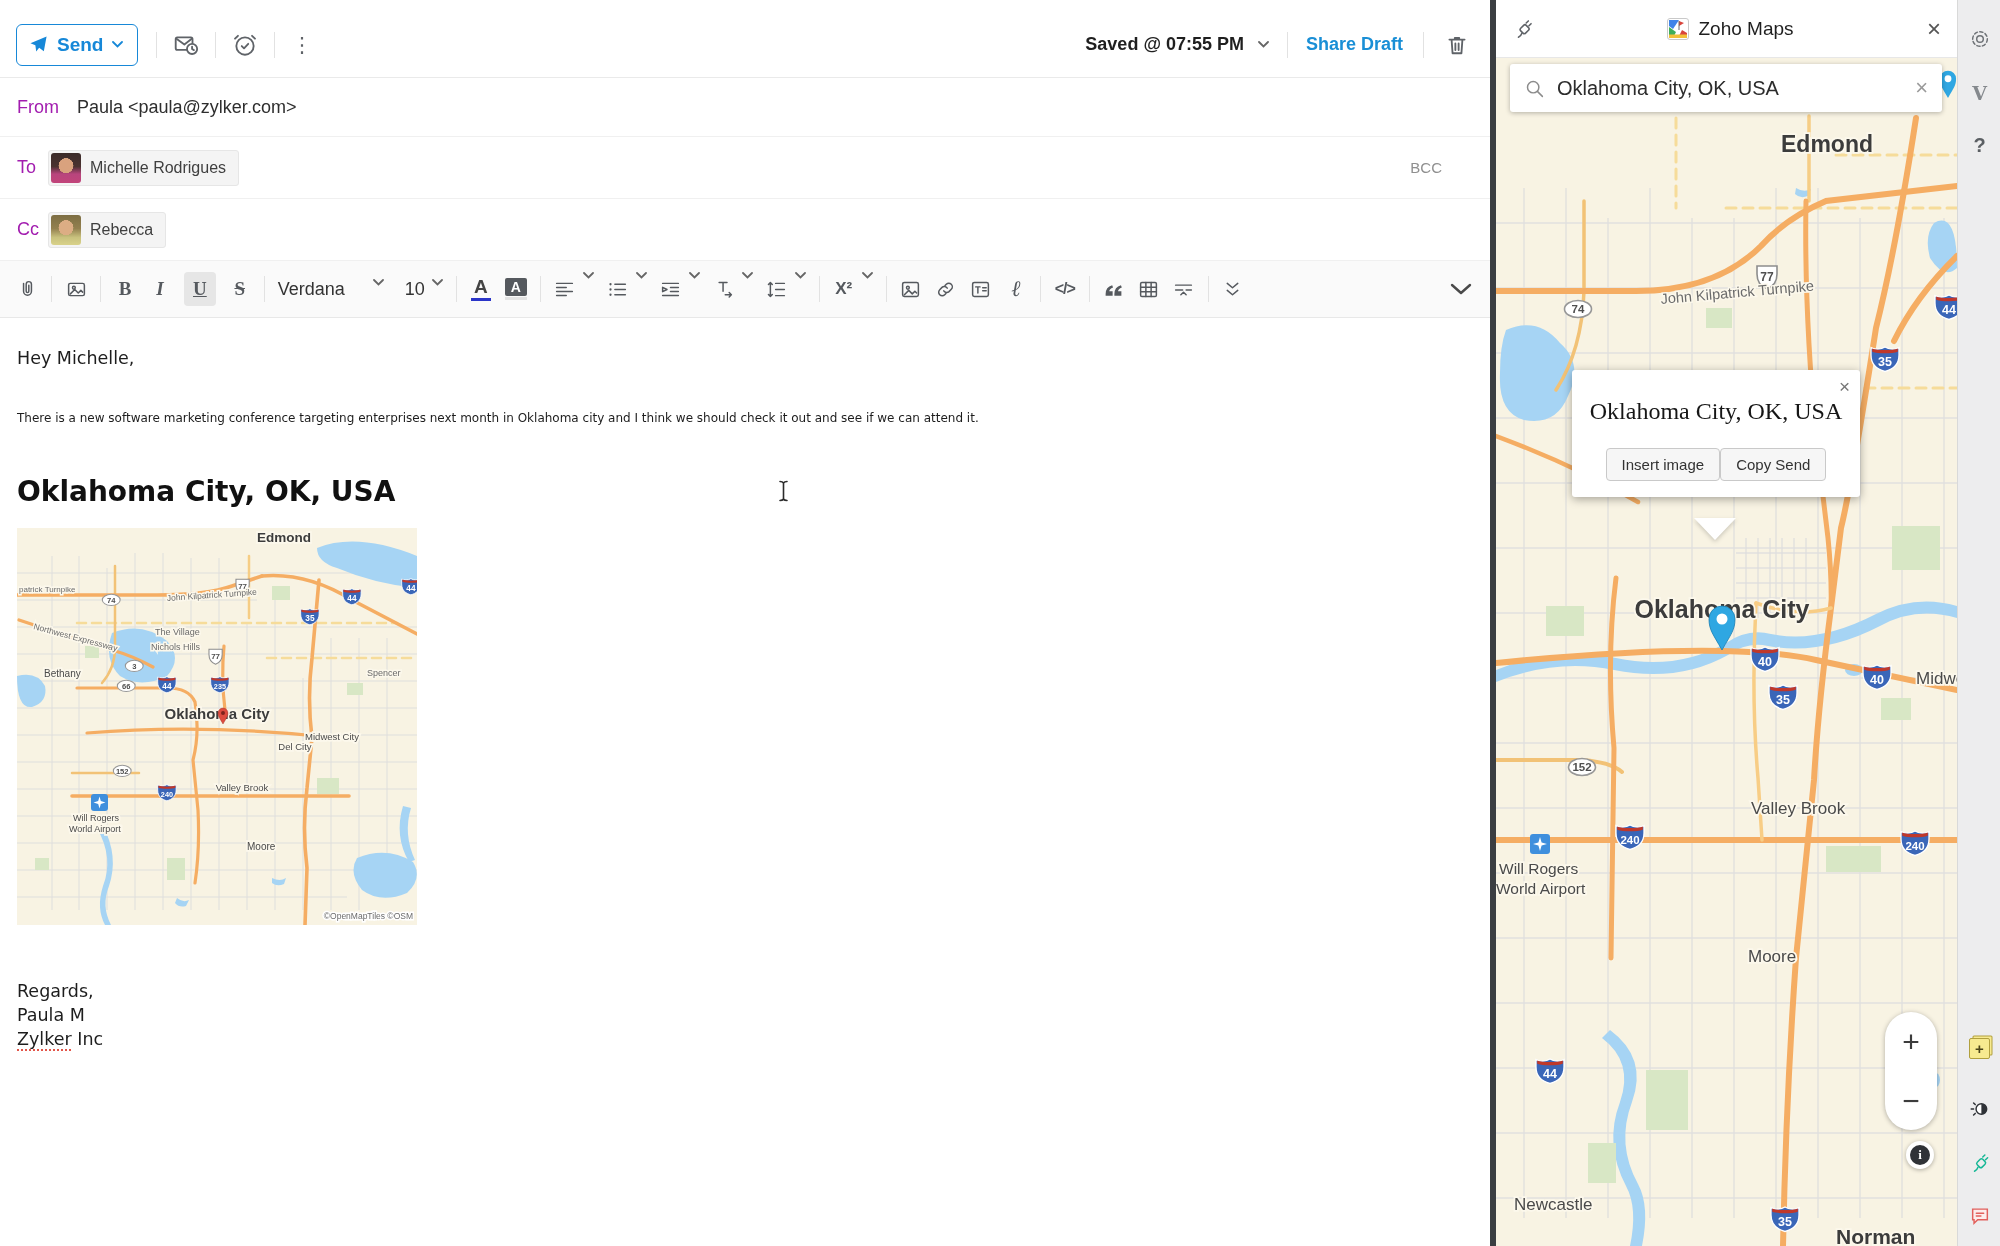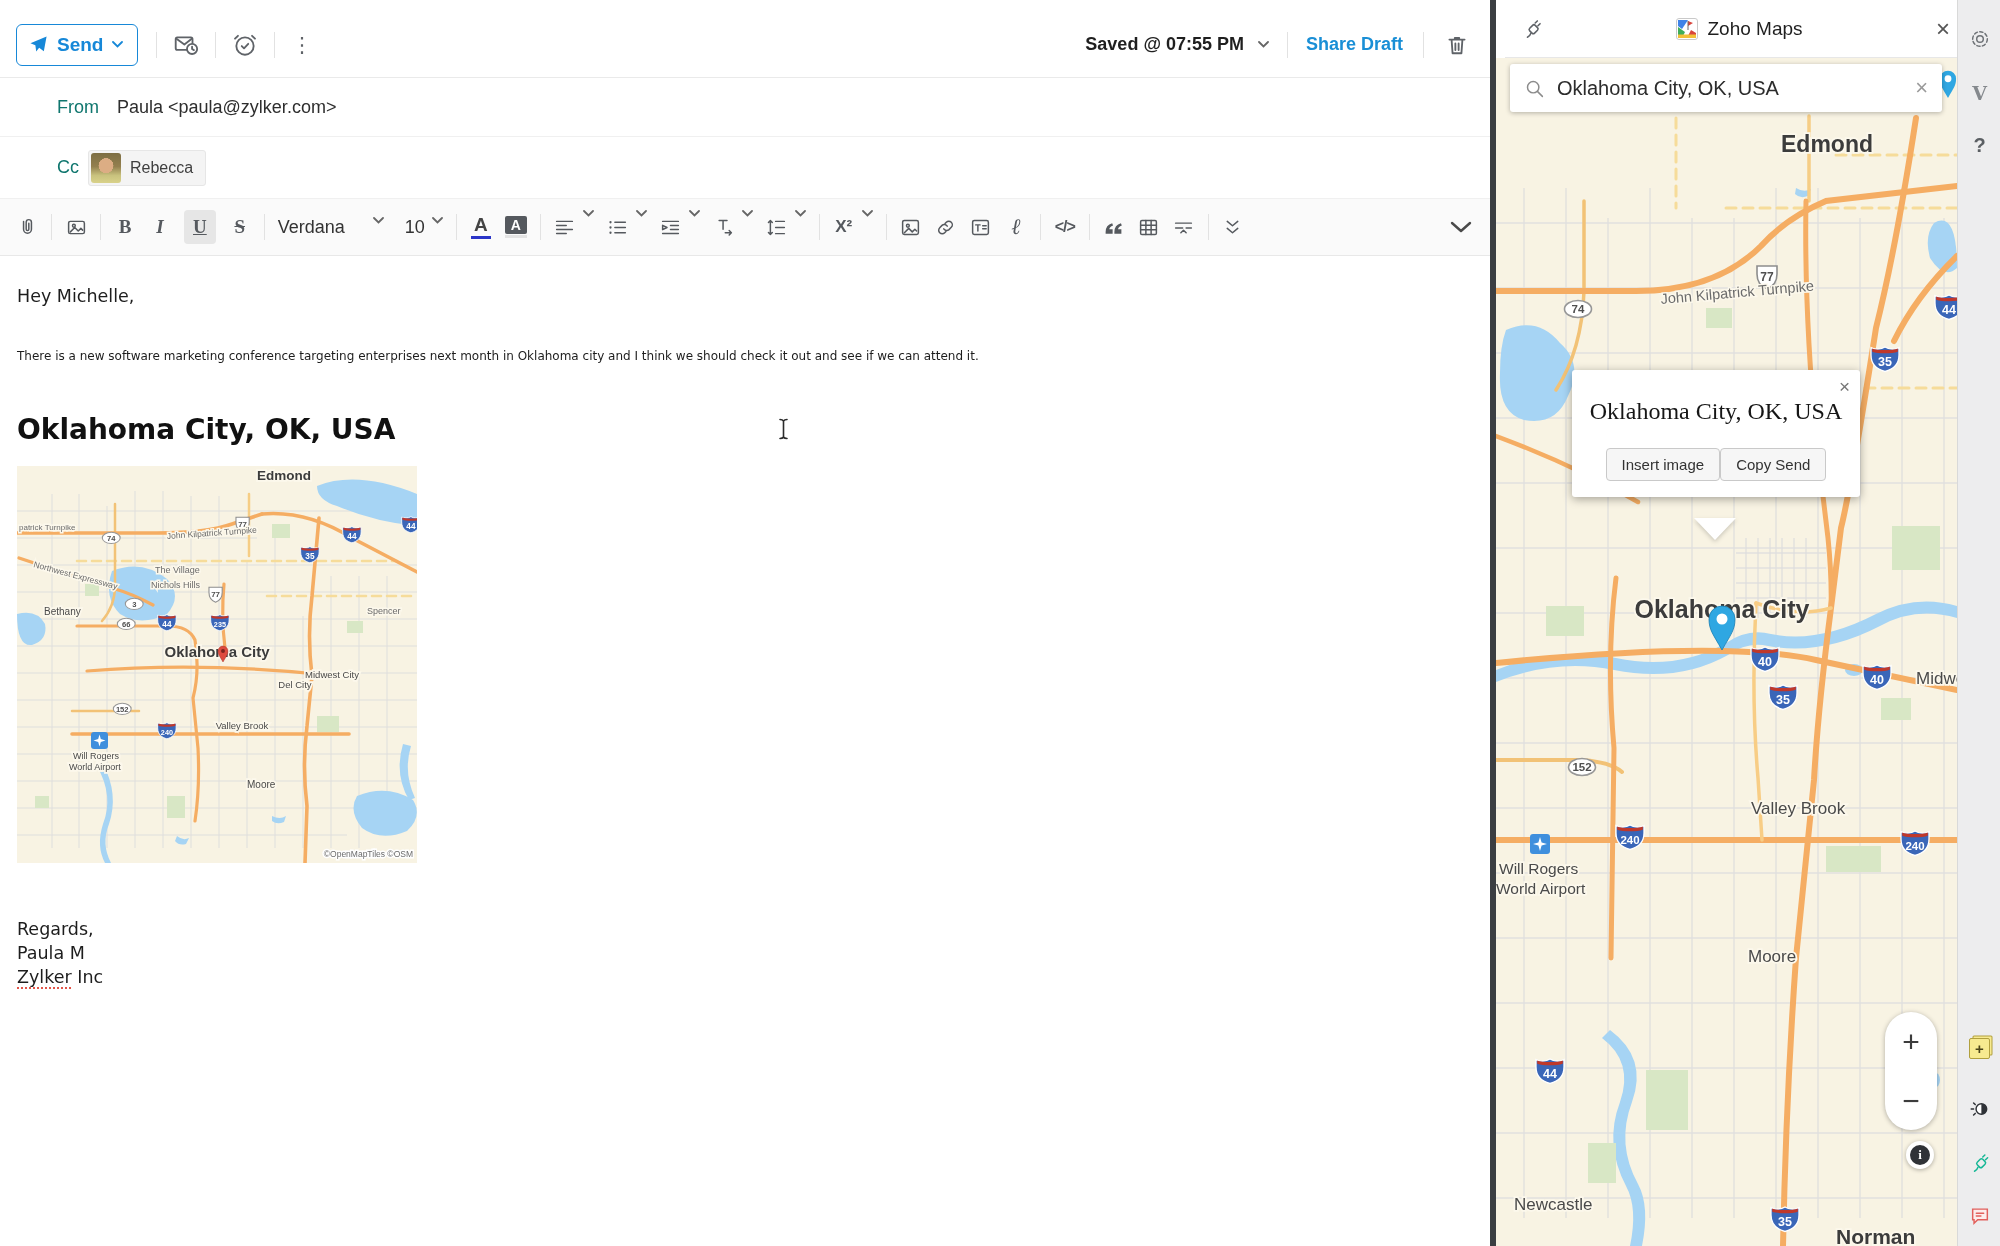--- a/index.html
+++ b/index.html
@@ -16,21 +16,21 @@
   .topbar { height:78px; display:flex; align-items:center; padding:12px 20px 0 16px; border-bottom:1px solid #eaeaea; }
   .send-btn { display:flex; align-items:center; gap:9px; height:42px; padding:0 14px 0 12px; border:1.5px solid #1788d8; border-radius:6px; background:#fff; color:#1788d8; font-size:19px; font-weight:bold; cursor:pointer; }
   .vline { width:1px; height:26px; background:#e2e2e2; }
   .tb-ic { width:26px; height:26px; }
   .dots { font-size:21px; color:#5f6368; line-height:1; }
   .saved { font-size:18px; color:#1f1f1f; }
   .share { font-size:18px; color:#1a8fd6; }
   .chev svg { width:11px; height:7px; stroke:#666; fill:none; stroke-width:1.8; stroke-linecap:round; }
 
   .crow { display:flex; align-items:center; border-bottom:1px solid #f0f0f0; padding-left:17px; font-size:18px; }
-  .crow .rlabel { color:#0f766e;margin-left:40px; }
+  .crow .rlabel { color:#a21caf; }
   .chip { display:flex; align-items:center; gap:9px; background:#f4f4f4; border:1px solid #e6e6e6; border-radius:3px; padding:2px 12px 2px 2px; font-size:16px; color:#3f3f3f; }
   .avatar { width:30px; height:30px; border-radius:3px; }
   .av-michelle { background: radial-gradient(circle at 50% 42%, #d9a27e 0 32%, rgba(0,0,0,0) 33%), linear-gradient(180deg,#3b2b29 0%,#4a3230 45%,#b8457d 70%,#c2447a 100%); }
   .av-rebecca  { background: radial-gradient(circle at 50% 42%, #dcad84 0 32%, rgba(0,0,0,0) 33%), linear-gradient(180deg,#7d6e43 0%,#93804f 45%,#c9c27e 75%,#d9d28a 100%); }
   .bcc { margin-left:auto; margin-right:48px; color:#8f8f8f; font-size:15px; }
 
   
   .fmtbar { height:57px; background:#fafafa; border-bottom:1px solid #e8e8e8; display:flex; align-items:center; gap:13px; padding:0 18px 0 16px; color:#55595e; }
   .fi { display:flex; align-items:center; justify-content:center; height:34px; min-width:22px; color:#55595e; }
   .fi svg { width:21px; height:21px; stroke:currentColor; fill:none; stroke-width:1.7; stroke-linecap:round; stroke-linejoin:round; }
@@ -64,21 +64,21 @@
   
   text { font-family:"Liberation Sans",sans-serif; }
   .ml  { paint-order:stroke; stroke:#fcf8ec; stroke-width:3px; fill:#6b6b6b; }
   .mlb { paint-order:stroke; stroke:#fcf8ec; stroke-width:3.5px; fill:#3c3c3c; font-weight:bold; }
   .mlt { paint-order:stroke; stroke:#fcf8ec; stroke-width:3.5px; fill:#4a4a4a; }
   .shtx { fill:#4f4f4f; font-weight:bold; text-anchor:middle; }
   .ishtx { fill:#fff; font-weight:bold; text-anchor:middle; }
 
   
   #panel { position:absolute; left:1496px; top:0; width:461px; height:1246px; background:#fff; overflow:hidden; }
-  .panel-head { position:absolute; left:0; top:0; width:461px; height:58px; background:#fff; border-bottom:1px solid #e7e7e7; display:flex; align-items:center; padding:0 16px; z-index:5;margin-left:9px; }
+  .panel-head { position:absolute; left:0; top:0; width:461px; height:58px; background:#fff; border-bottom:1px solid #e7e7e7; display:flex; align-items:center; padding:0 16px; z-index:5; }
   .panel-title { display:flex; align-items:center; gap:9px; margin:0 auto; font-size:19px; color:#1f1f1f; }
   .pclose { font-size:24px; color:#555; line-height:1; }
   .searchbar { position:absolute; left:14px; top:64px; width:432px; height:48px; background:#fff; border-radius:3px; box-shadow:0 1px 5px rgba(0,0,0,.28); display:flex; align-items:center; gap:12px; padding:0 14px; z-index:4; }
   .searchtext { font-size:20px; color:#2c2c2c; flex:1; }
   .sclear { font-size:22px; color:#9a9a9a; }
   #panel-map-wrap { position:absolute; left:0; top:58px; width:461px; height:1188px; }
 
   .popup { position:absolute; left:76px; top:370px; width:288px; background:#fff; border-radius:3px; box-shadow:0 2px 10px rgba(0,0,0,.35); padding:12px 12px 16px; text-align:center; z-index:3; }
   .popup-close { position:absolute; top:6px; right:10px; font-size:19px; color:#777; }
   .popup-title { margin-top:14px; font-family:"Liberation Serif",serif; font-size:24px; line-height:30px; color:#161616; }
@@ -154,20 +154,28 @@
           </svg>
         </span>
     </div>
   </div>
 
   <div class="crow" style="height:59px">
     <span class="rlabel" style="width:60px">From</span>
     <span style="color:#2e2e2e">Paula &lt;paula@zylker.com&gt;</span>
   </div>
 
+  <div class="crow" style="height:62px">
+    <span class="rlabel" style="width:31px">To</span>
+    <span class="chip">
+      <span class="avatar av-michelle"></span>
+      <span>Michelle Rodrigues</span>
+    </span>
+    <span class="bcc">BCC</span>
+  </div>
 
   <div class="crow" style="height:62px">
     <span class="rlabel" style="width:31px">Cc</span>
     <span class="chip">
       <span class="avatar av-rebecca"></span>
       <span>Rebecca</span>
     </span>
   </div>
 
 

